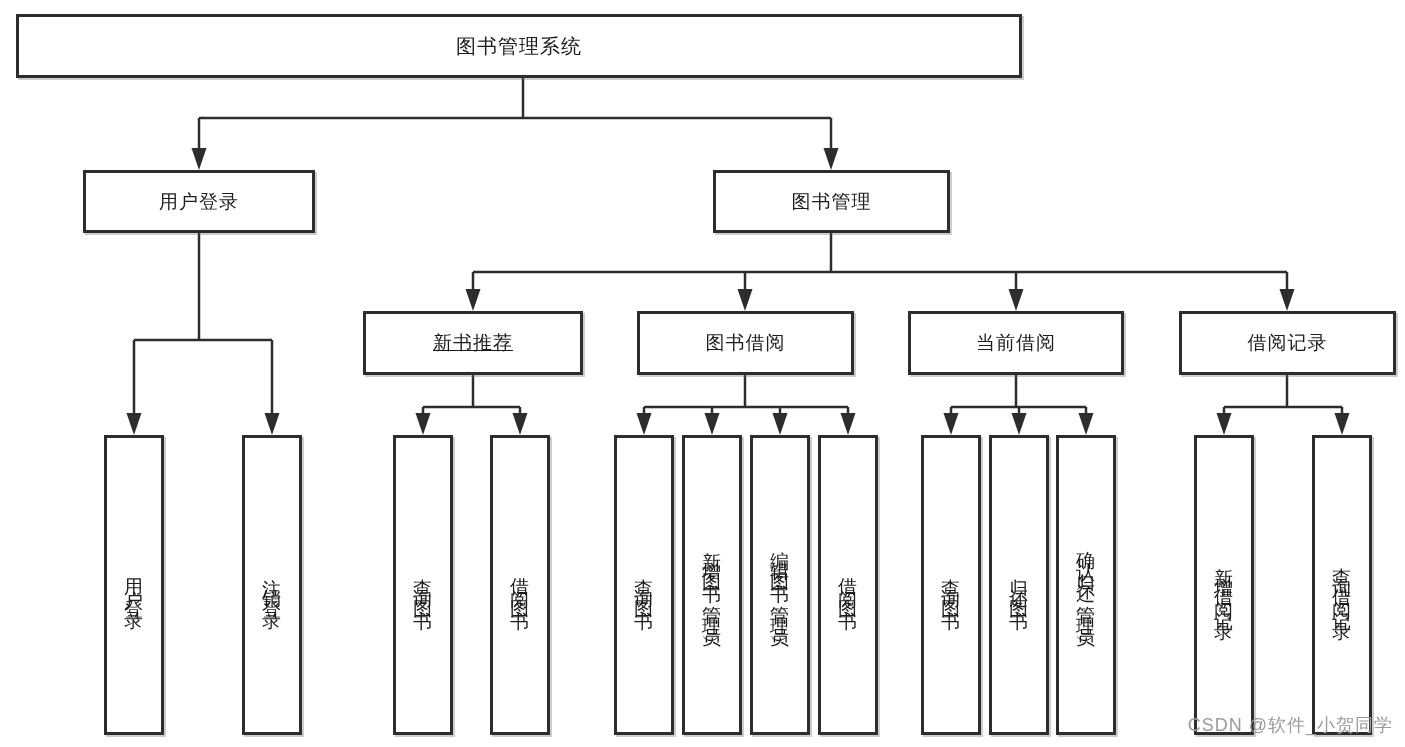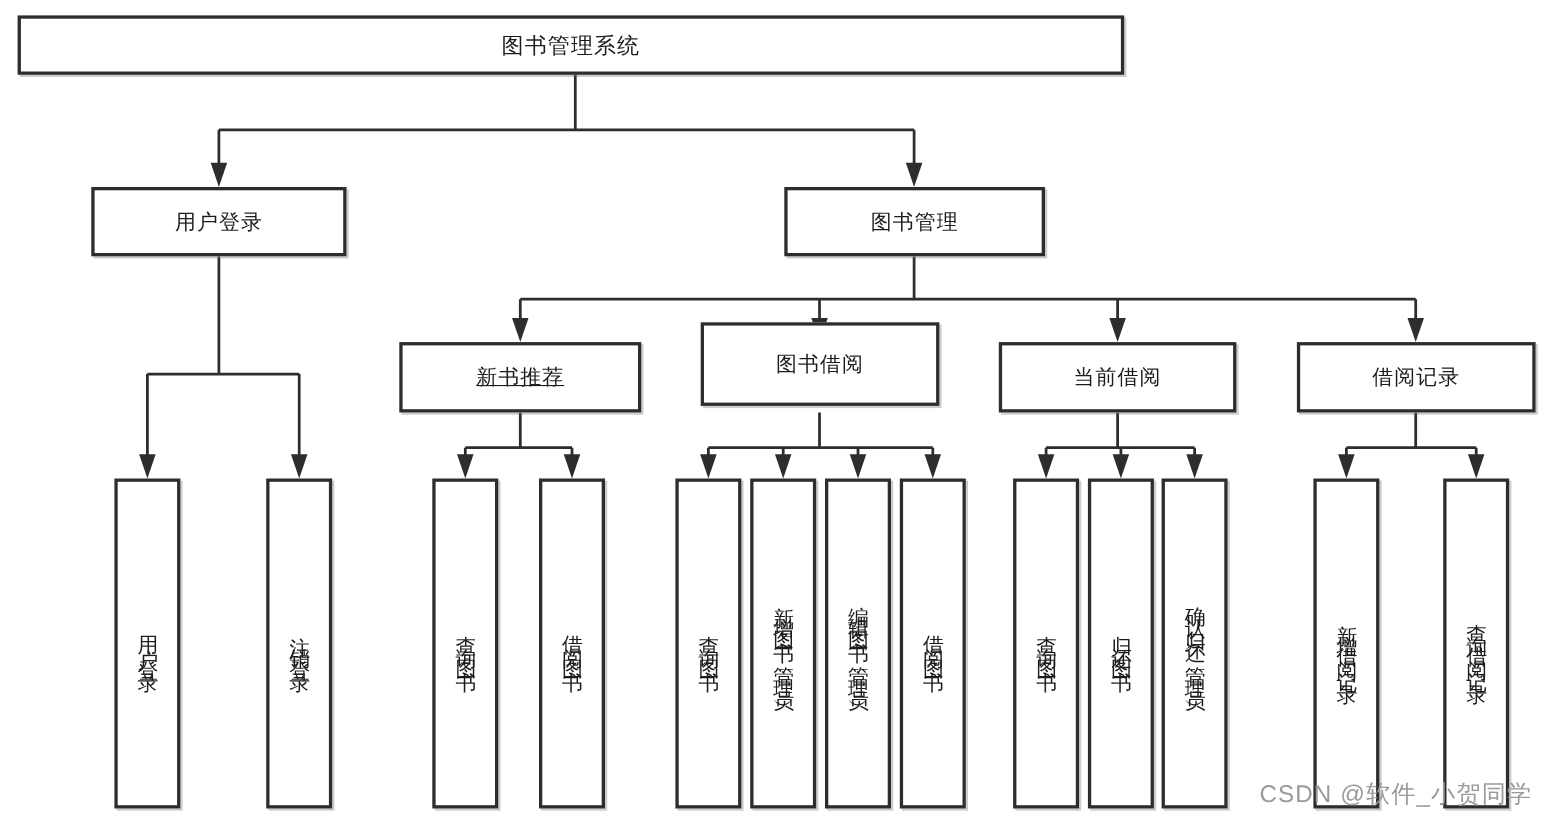--- a/index.html
+++ b/index.html
@@ -49,21 +49,21 @@
     text-orientation: mixed;
     font-size: 19px;
     letter-spacing: 11px;
     line-height: 1;
     color: #1c1c1c;
   }
   .watermark {
     position: absolute;
     right: 12px;
     bottom: 10px;
-    font-size: 22px;
+    font-size: 18px;
     color: #9a9a9a;
     letter-spacing: 1px;
     z-index: 3;
     white-space: nowrap;
   }
 </style>
 </head>
 <body>
 
 <div class="stage">
@@ -134,35 +134,35 @@
 
       <polygon points="943.5,413 958.5,413 951,435"></polygon>
       <polygon points="1011.5,413 1026.5,413 1019,435"></polygon>
       <polygon points="1078.5,413 1093.5,413 1086,435"></polygon>
 
       <polygon points="1216.5,413 1231.5,413 1224,435"></polygon>
       <polygon points="1334.5,413 1349.5,413 1342,435"></polygon>
     </g>
   </svg>
 
-  <div class="box root-box" style="left:16px; top:14px; width:1006px; height:54px;text-align:right;">
+  <div class="box root-box" style="left:16px; top:14px; width:1006px; height:64px;text-align:right;">
     <span class="hlabel">图书管理系统</span>
   </div>
 
   <div class="box" style="left:83px; top:170px; width:232px; height:63px;">
     <span class="hlabel">用户登录</span>
   </div>
   <div class="box" style="left:713px; top:170px; width:237px; height:63px;align-items:center;">
     <span class="hlabel">图书管理</span>
   </div>
 
   <div class="box" style="left:363px; top:311px; width:220px; height:64px;text-decoration:underline;">
     <span class="hlabel">新书推荐</span>
   </div>
-  <div class="box" style="left:637px; top:293px; width:217px; height:76px;">
+  <div class="box" style="left:637px; top:311px; width:217px; height:64px;">
     <span class="hlabel">图书借阅</span>
   </div>
   <div class="box" style="left:908px; top:311px; width:216px; height:64px;">
     <span class="hlabel">当前借阅</span>
   </div>
   <div class="box" style="left:1179px; top:311px; width:217px; height:64px;">
     <span class="hlabel">借阅记录</span>
   </div>
 
   <div class="box leaf" style="left:104px;">

